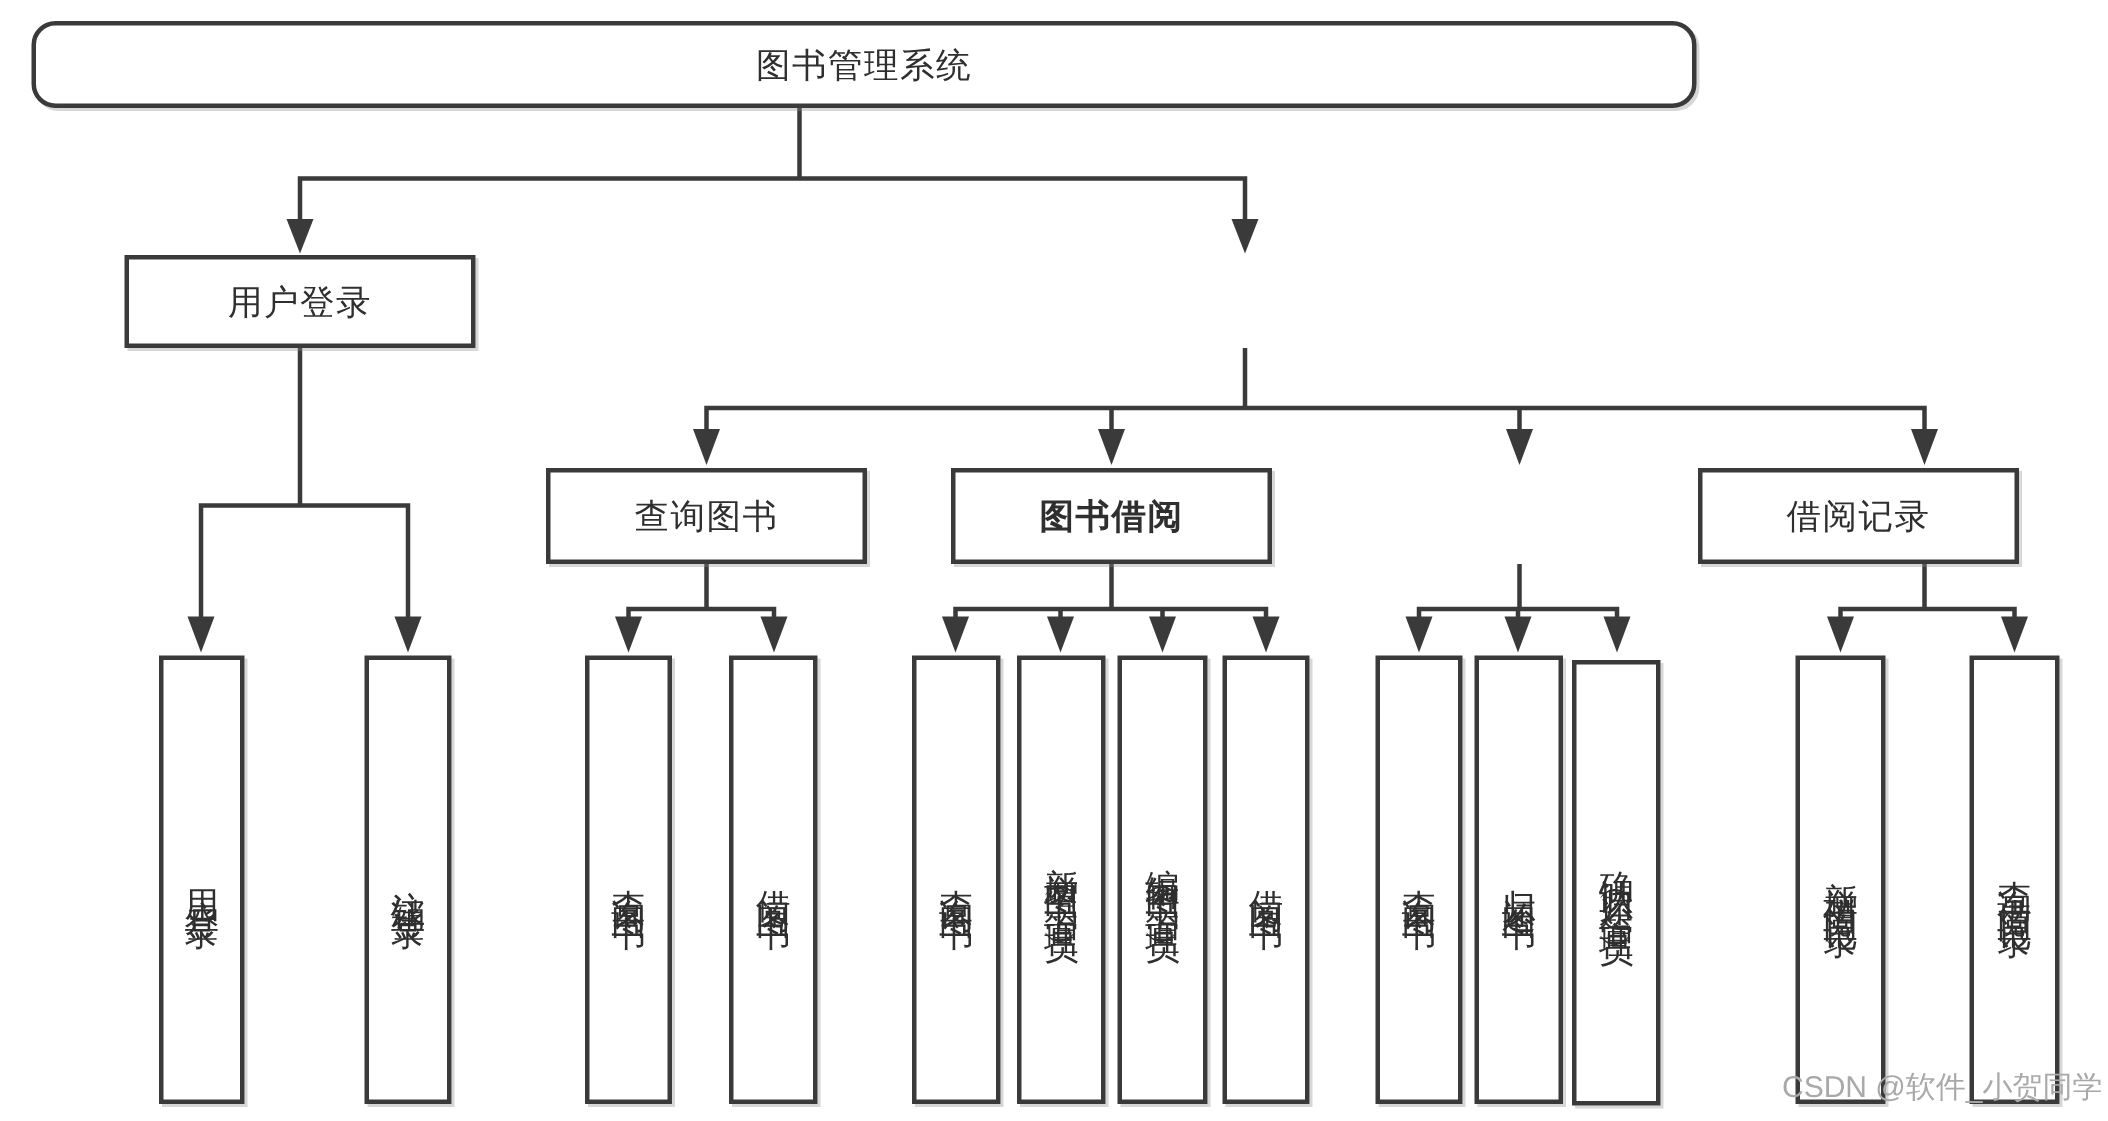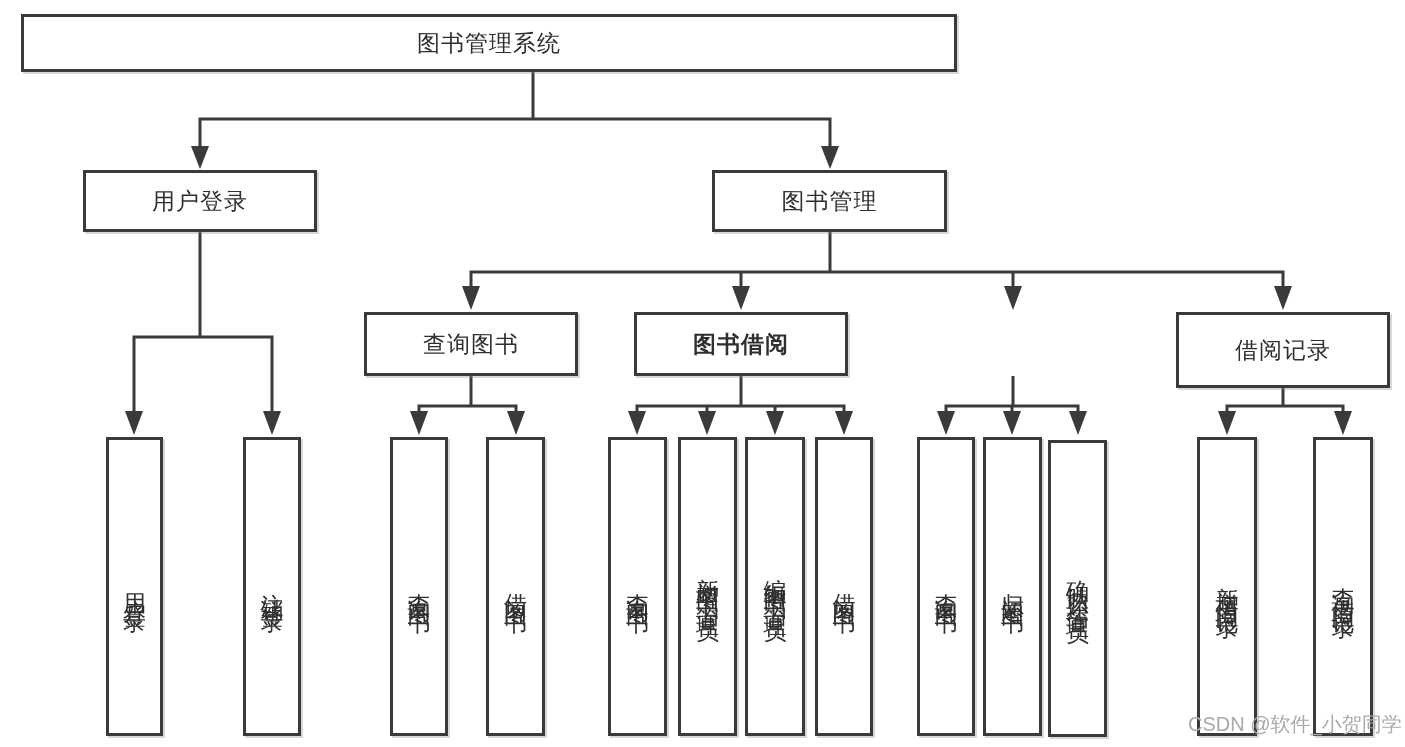--- a/index.html
+++ b/index.html
@@ -110,38 +110,35 @@
     <polygon fill="#3a3a3a" points="1003,411 1021,411 1012,435"></polygon>
     <polygon fill="#3a3a3a" points="1069,411 1087,411 1078,435"></polygon>
 
     <g stroke="#3a3a3a" stroke-width="3" fill="none">
       <path d="M1283 376 V406 M1225.5 406 H1344.5 M1227 404.5 V413 M1343 404.5 V413"></path>
     </g>
     <polygon fill="#3a3a3a" points="1218,411 1236,411 1227,435"></polygon>
     <polygon fill="#3a3a3a" points="1334,411 1352,411 1343,435"></polygon>
   </svg>
 
-  <div class="hnode" style="left:21px; top:14px; width:936px; height:58px;">
+  <div class="hnode" style="left:21px; top:14px; width:1110px; height:58px;border-radius:16px;">
     <span>图书管理系统</span>
   </div>
 
   <div class="hnode" style="left:83px; top:170px; width:234px; height:62px;">
     <span>用户登录</span>
-  </div>
-  <div class="hnode" style="left:712px; top:170px; width:235px; height:62px;">
-    <span>图书管理</span>
   </div>
 
   <div class="hnode" style="left:364px; top:312px; width:214px; height:64px;">
     <span>查询图书</span>
   </div>
   <div class="hnode" style="left:634px; top:312px; width:214px; height:64px;font-weight:bold;">
     <span>图书借阅</span>
   </div>
-  <div class="hnode" style="left:1176px; top:312px; width:214px; height:76px;">
+  <div class="hnode" style="left:1132px; top:312px; width:214px; height:64px;">
     <span>借阅记录</span>
   </div>
 
   <div class="vnode" style="left:106px; top:437px; width:57px; height:299px;">
     <span>用户登录</span>
   </div>
   <div class="vnode" style="left:243px; top:437px; width:58px; height:299px;">
     <span>注销登录</span>
   </div>
 

